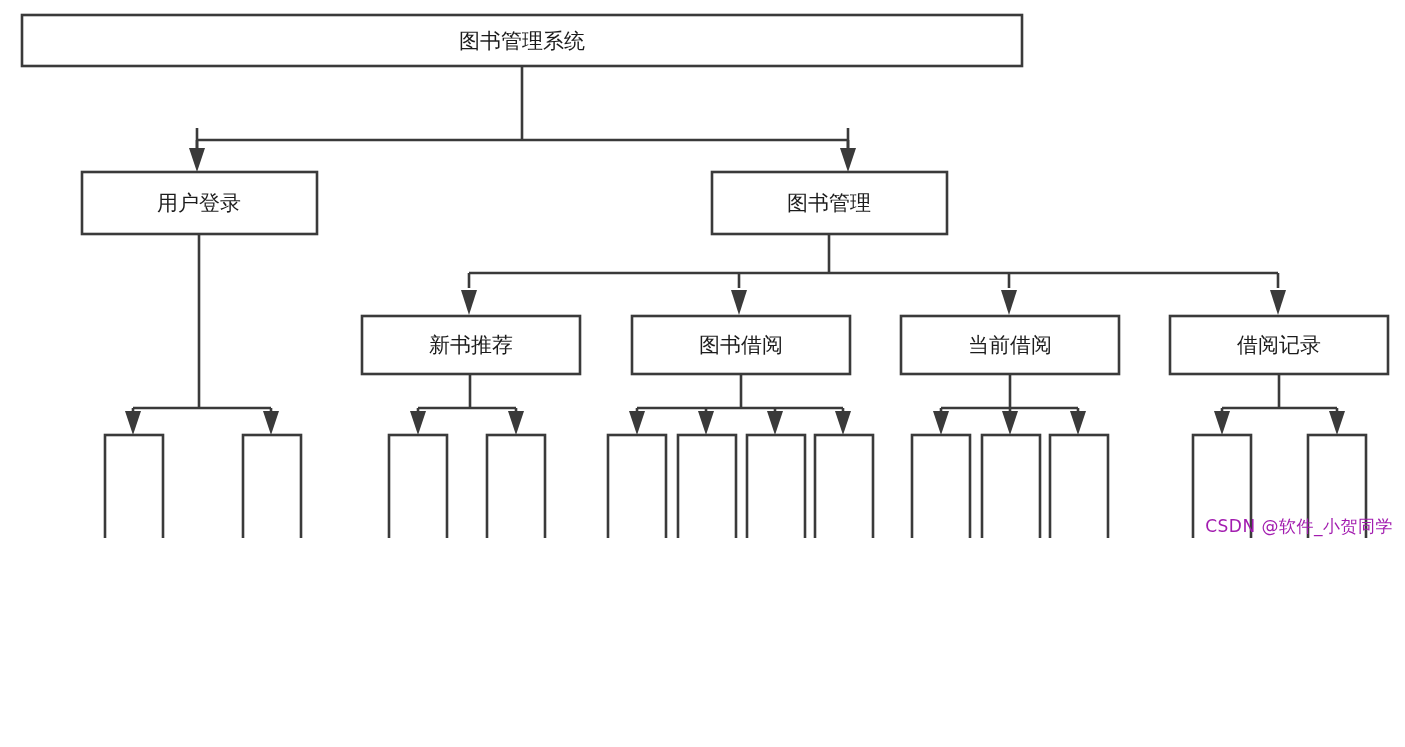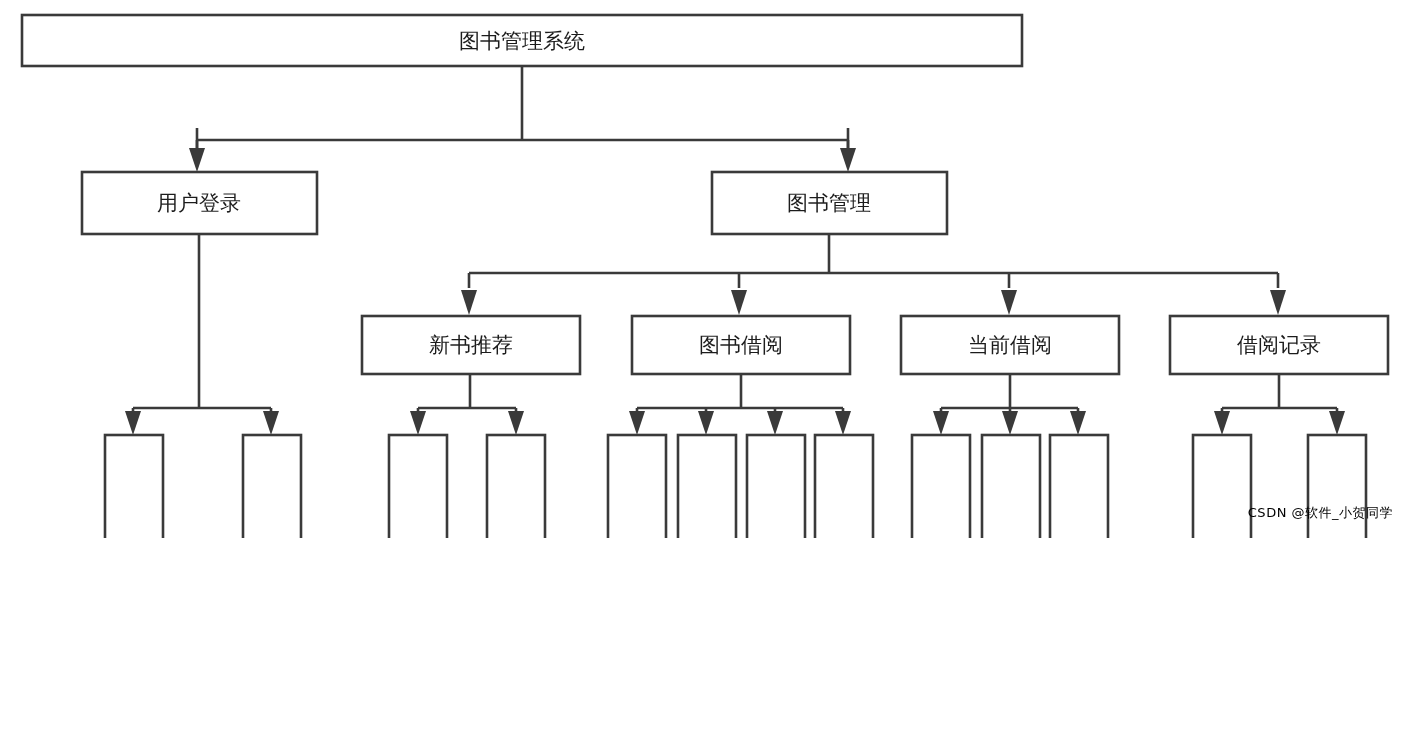--- a/index.html
+++ b/index.html
@@ -65,24 +65,24 @@
   }
   .vbox-wrap {
     position: absolute;
     display: flex;
     align-items: center;
     justify-content: center;
   }
   .watermark {
     position: absolute;
     right: 12px;
-    bottom: 16px;
-    font-family: "DejaVu Sans", "Liberation Sans", sans-serif;
-    font-size: 13px;
-    color: #000000;
+    bottom: 0;
+    font-family: "DejaVu Sans", "Liberation Sans", sans-serif;
+    font-size: 17px;
+    color: #a21caf;
     letter-spacing: 0.5px;
     white-space: nowrap;
     user-select: none;
   }
 </style>
 </head>
 <body>
 
 <div id="diagram-root">
 

